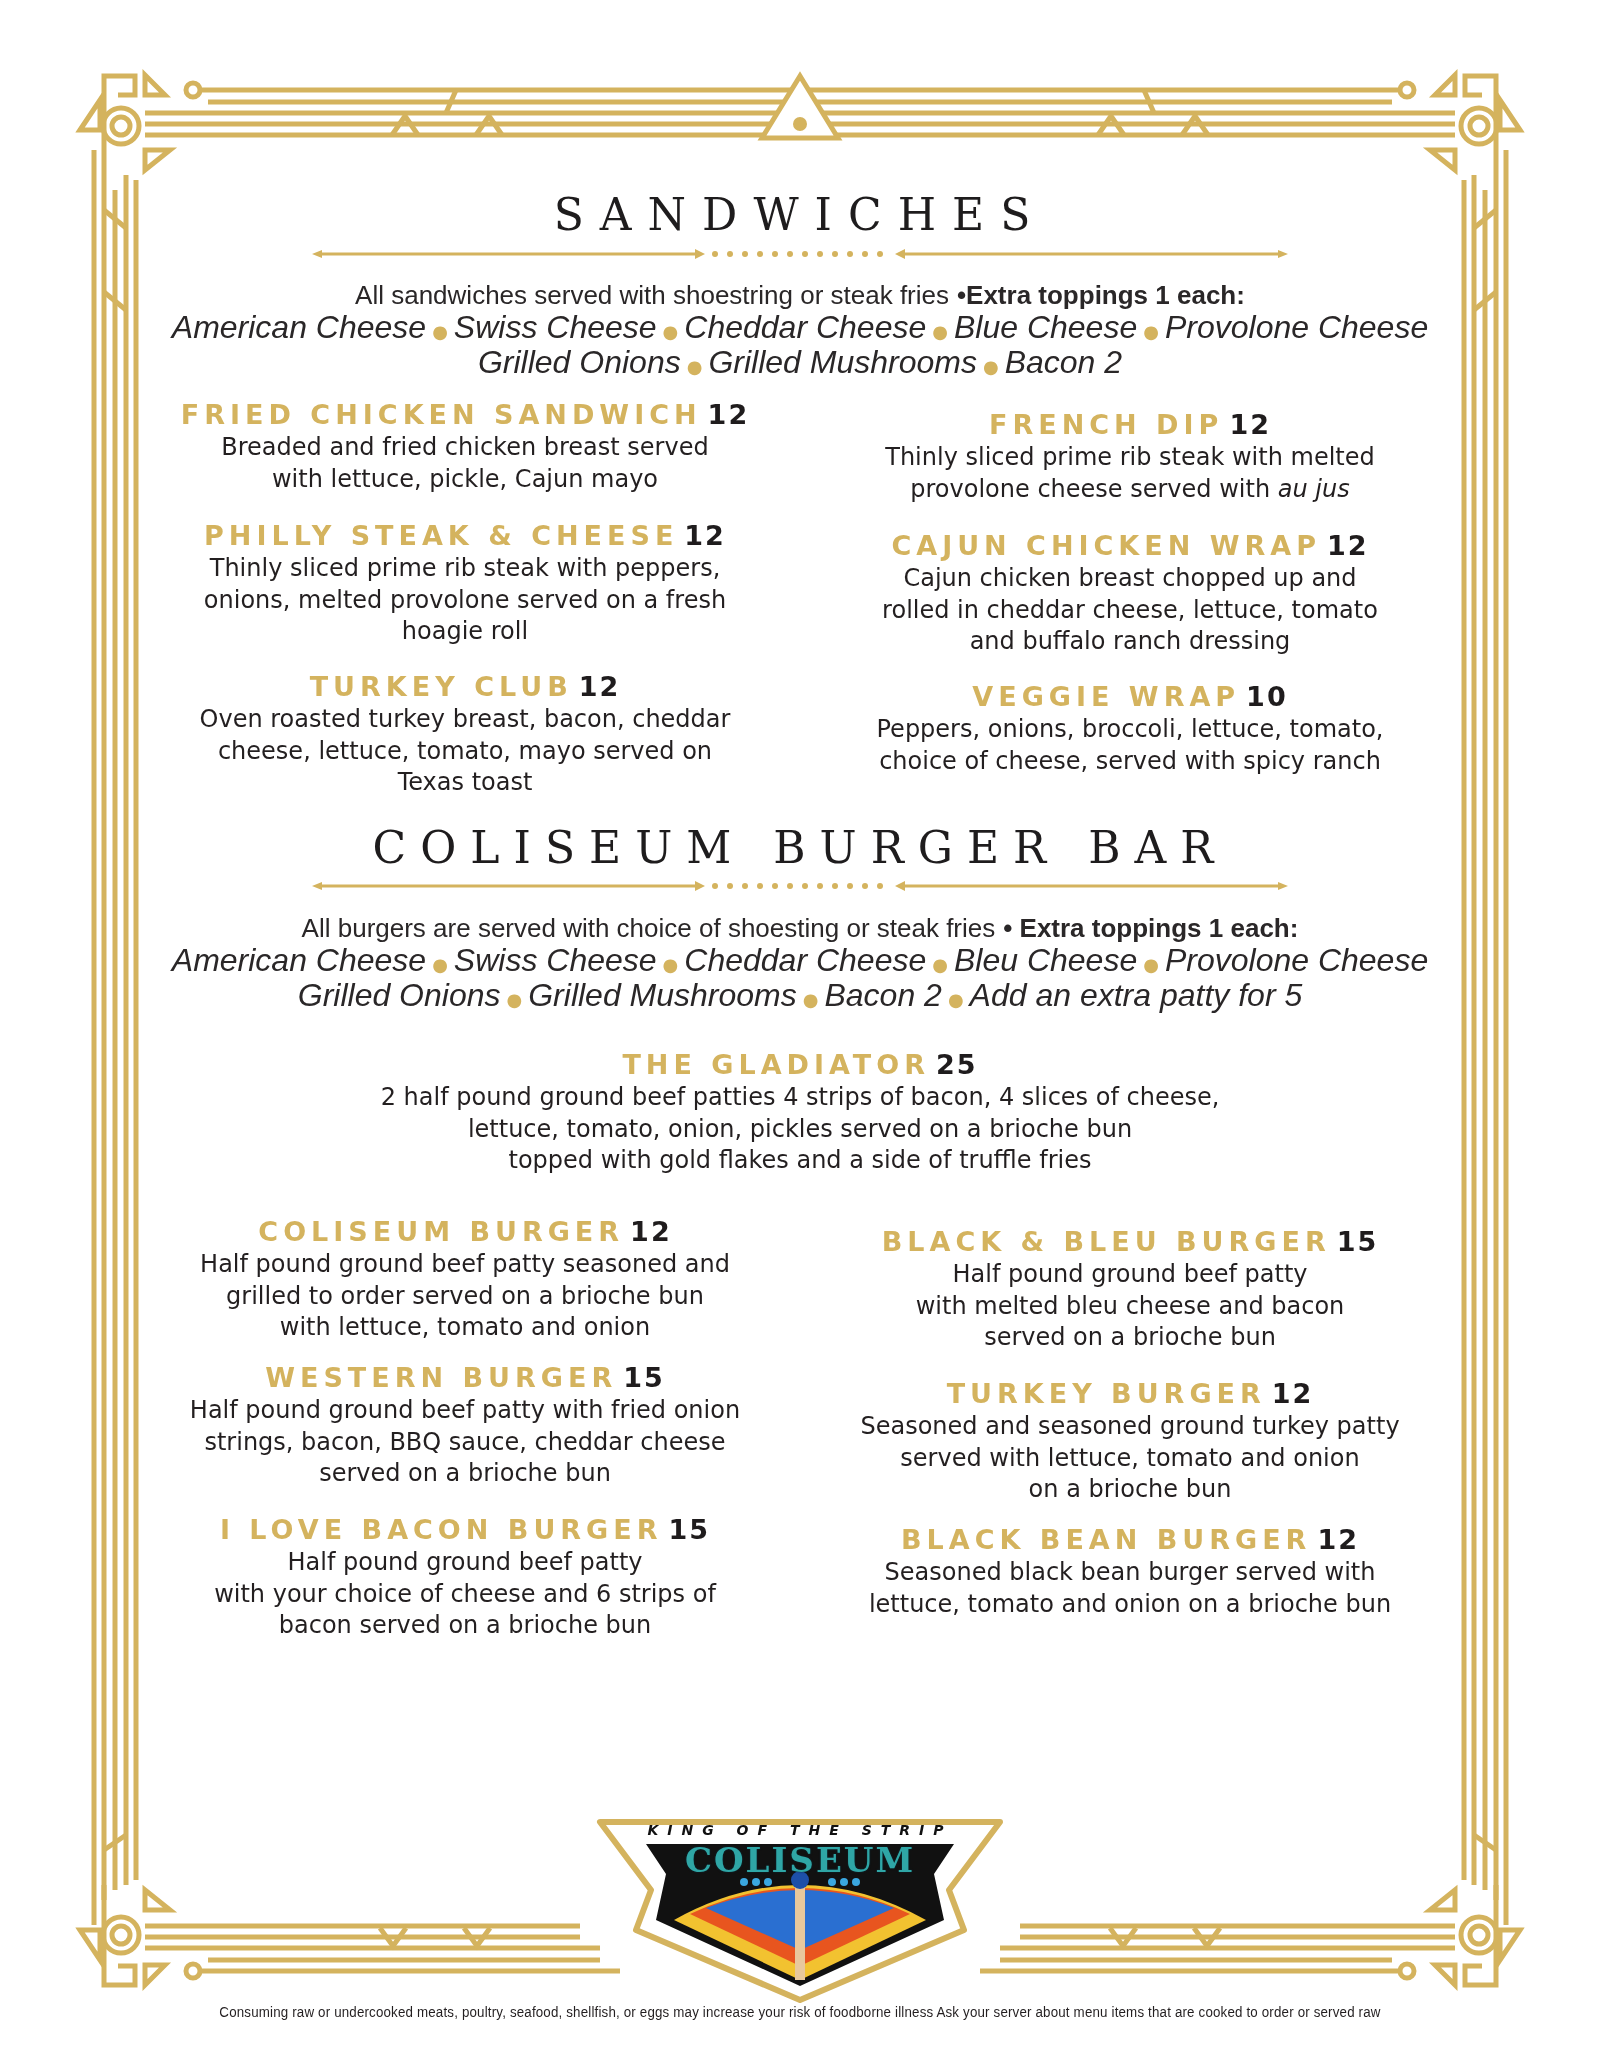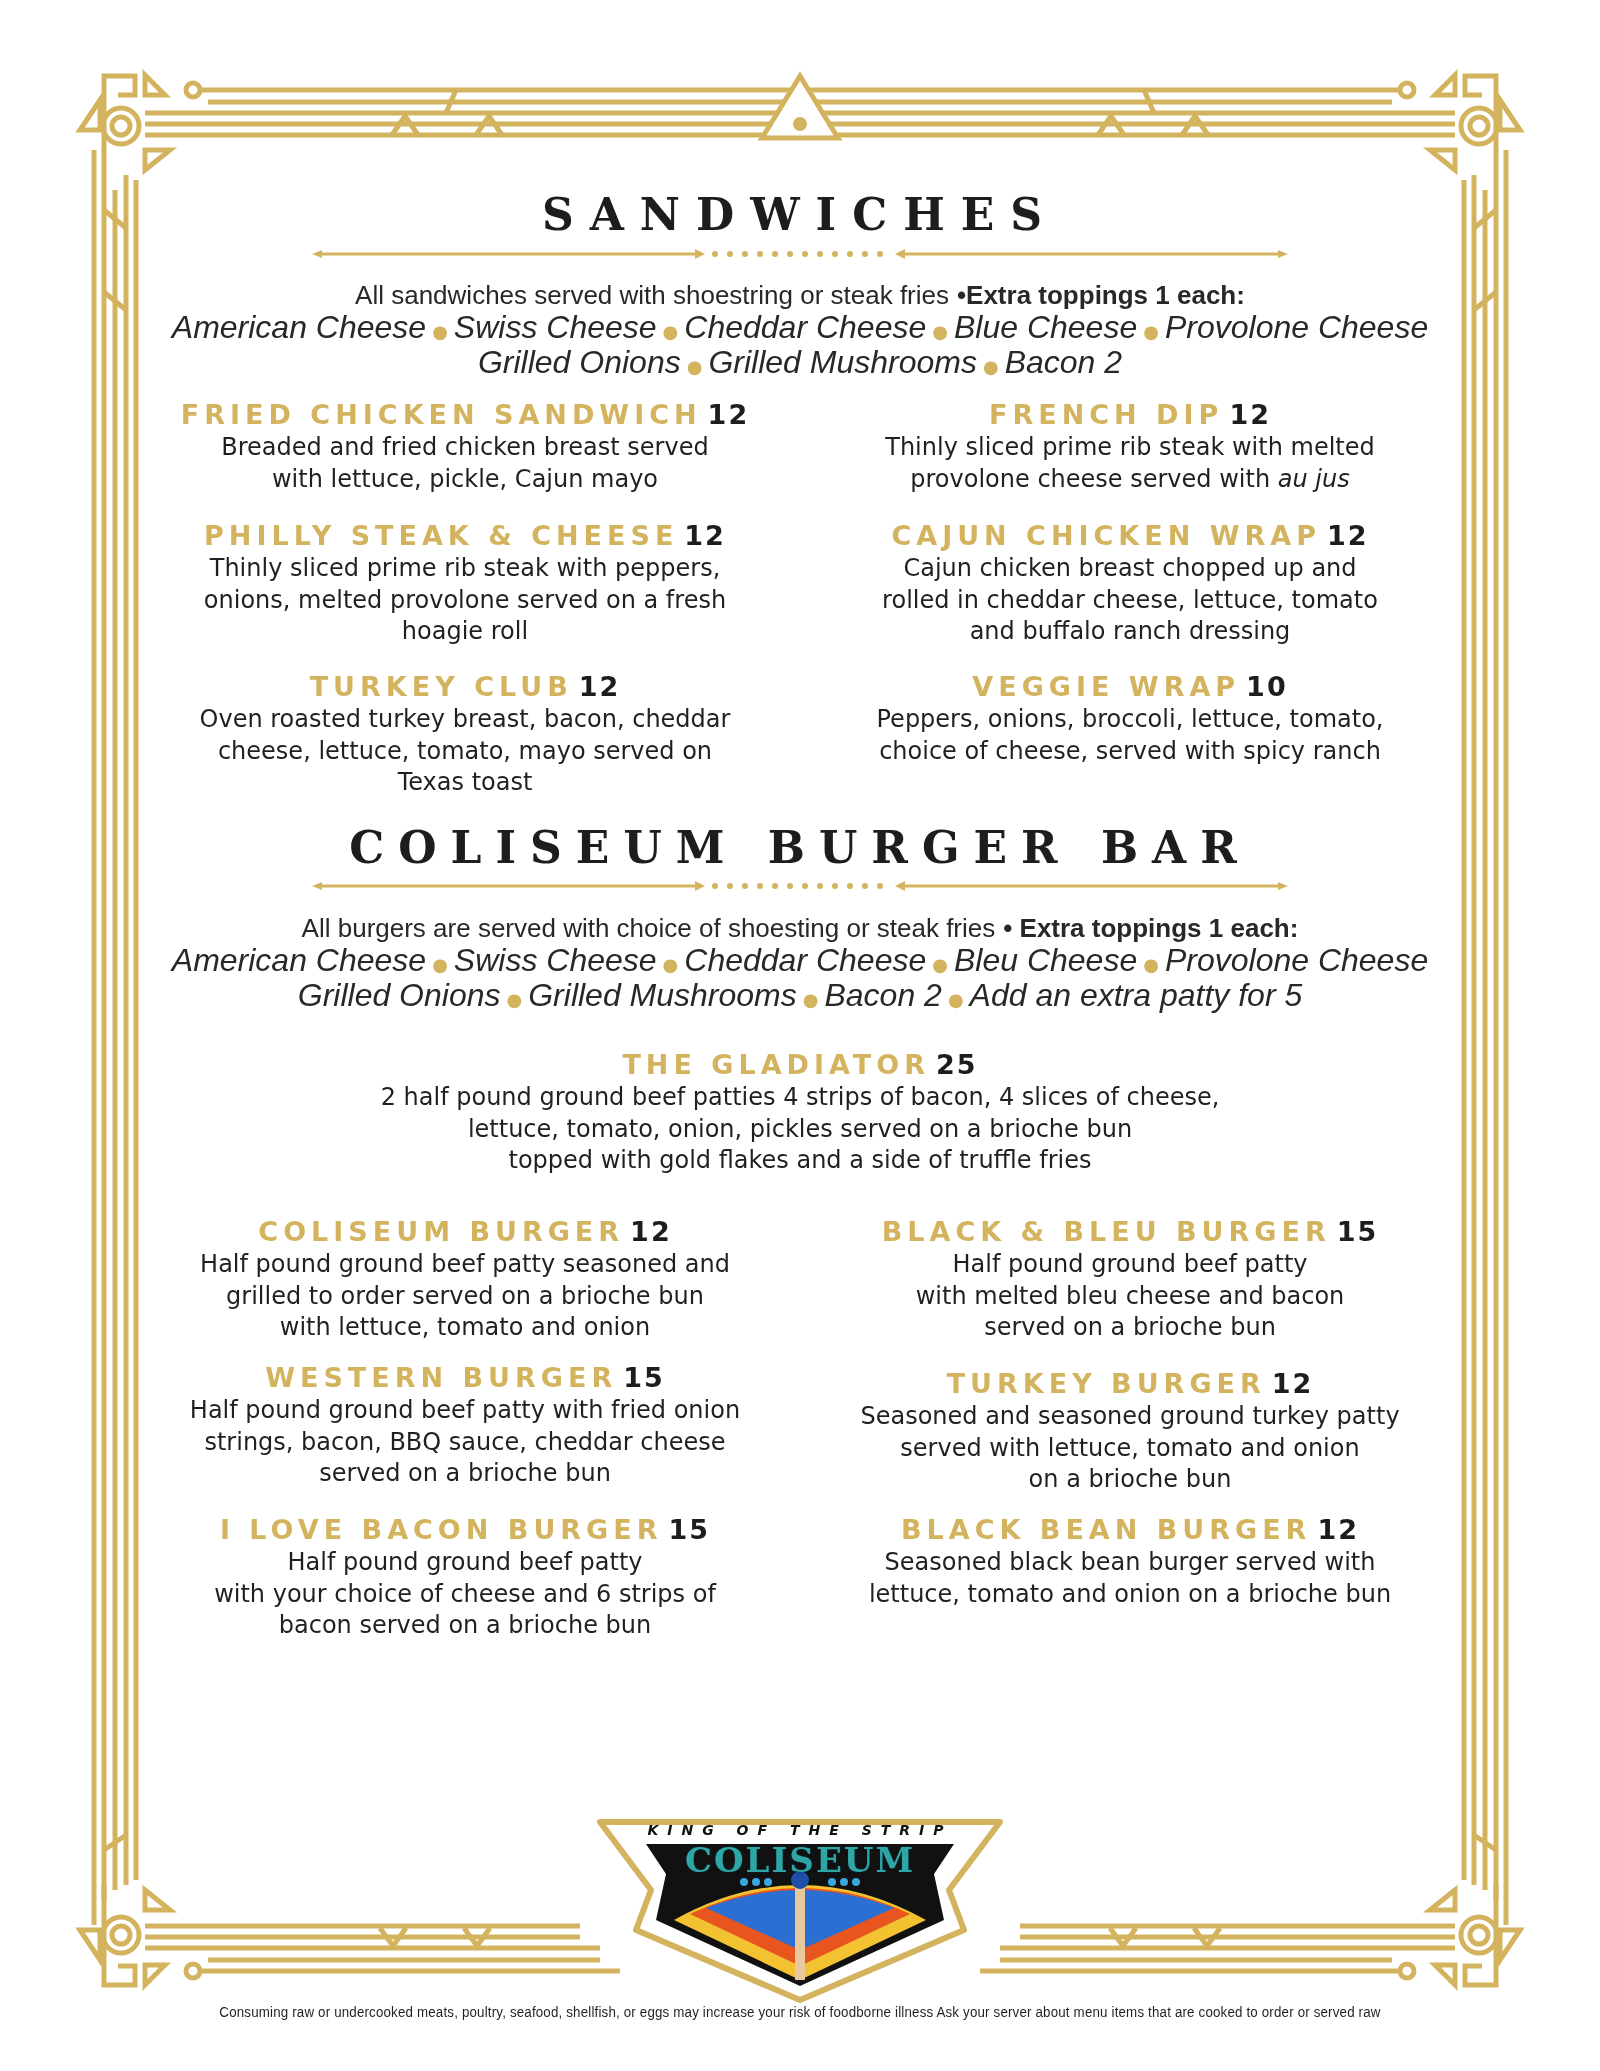--- a/index.html
+++ b/index.html
@@ -1,38 +1,38 @@
 <!DOCTYPE html>
 <html><head>
   <meta charset="utf-8">
   <style>
     html, body { margin: 0; padding: 0; background: #ffffff; }
     body { width: 1600px; height: 2071px; position: relative; overflow: hidden;
            font-family: "DejaVu Sans", sans-serif; color: #231f20; }
     .frame { position: absolute; left: 0; top: 0; width: 1600px; height: 2071px; pointer-events: none; }
     .section-title { position: absolute; left: 0; width: 1600px; text-align: center;
-      font-family: "DejaVu Serif", serif; font-weight: bold; color: #1e1c1d;
+      font-family: "DejaVu Serif", serif; font-weight: normal; color: #1e1c1d;
       letter-spacing: 16px; font-size: 44px; line-height: 50px; }
     .divider { position: absolute; left: 0; width: 1600px; height: 20px; }
     .intro { position: absolute; left: 0; width: 1600px; text-align: center;
       font-size: 25px; line-height: 31.5px; color: #2a2728; }
     .intro .plain { font-family: Liberation Sans, sans-serif; font-size: 26px; }
     .intro .bold { font-family: "Liberation Sans", sans-serif; font-weight: bold; font-size: 26px; }
     .intro .it { font-family: "Liberation Sans", sans-serif; font-style: italic; font-size: 32px; }
     .intro .dot { color: #d4b35e; padding: 0 6px; font-size: 18px; }
     .item { position: absolute; text-align: center; }
     .item .head { font-family: "DejaVu Sans", sans-serif; font-weight: bold; font-size: 27px;
       letter-spacing: 5px; line-height: 34px; white-space: nowrap; }
     .item .name { color: #d4b35e; }
     .item .price { color: #1f1c1d; letter-spacing: 2px; margin-left: 6px; }
     .item .desc { font-family: "DejaVu Sans", sans-serif; font-size: 24px; line-height: 31.5px;
       color: #231f20; white-space: pre-line; }
     .item .desc i { font-style: italic; }
     .left-col { left: 160px; width: 610px; }
-    .right-col { left: 830px; width: 600px; }
+    .right-col { left: 830px; width: 600px; margin-top: 10px; }
     .full-col { left: 300px; width: 1000px; }
     .footer { position: absolute; left: 0; top: 2003px; width: 1600px; text-align: center;
       font-family: "Liberation Sans", sans-serif; font-size: 15.5px; color: #231f20;
       transform: scaleX(0.86); transform-origin: center; letter-spacing: 0.2px; }
     .logo { position: absolute; left: 594px; top: 1810px; width: 412px; height: 196px; }
     .logo-tag { position: absolute; left: 0; width: 100%; top: 12px; text-align: center;
       font-family: "DejaVu Sans", sans-serif; font-size: 14px; letter-spacing: 9px; color: #111; font-weight: bold; font-style: italic; }
     .logo-word { position: absolute; left: 0; width: 100%; top: 30px; text-align: center;
       font-family: "DejaVu Serif", serif; font-size: 34px; font-weight: bold; color: #2fa6a6;
       letter-spacing: 2px; text-shadow: 0 0 2px #0a2e3a; }

